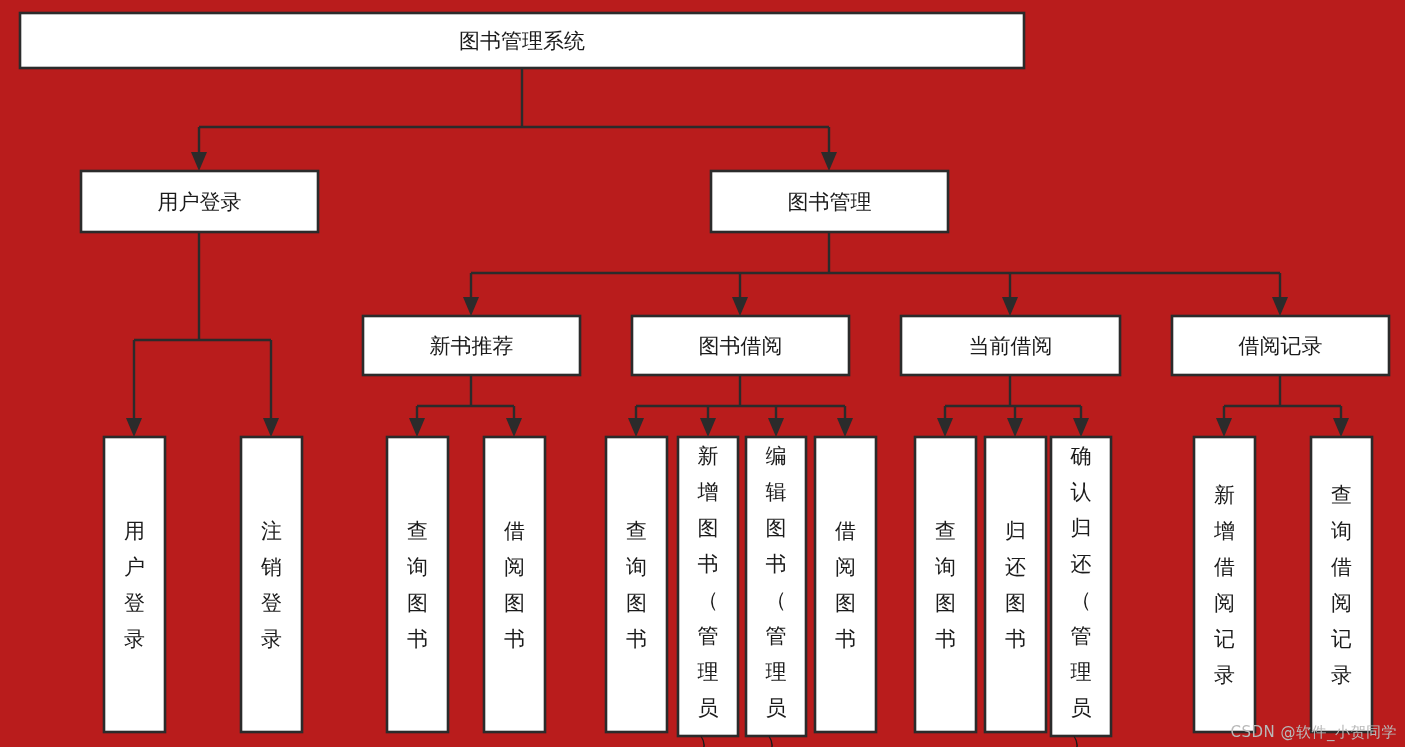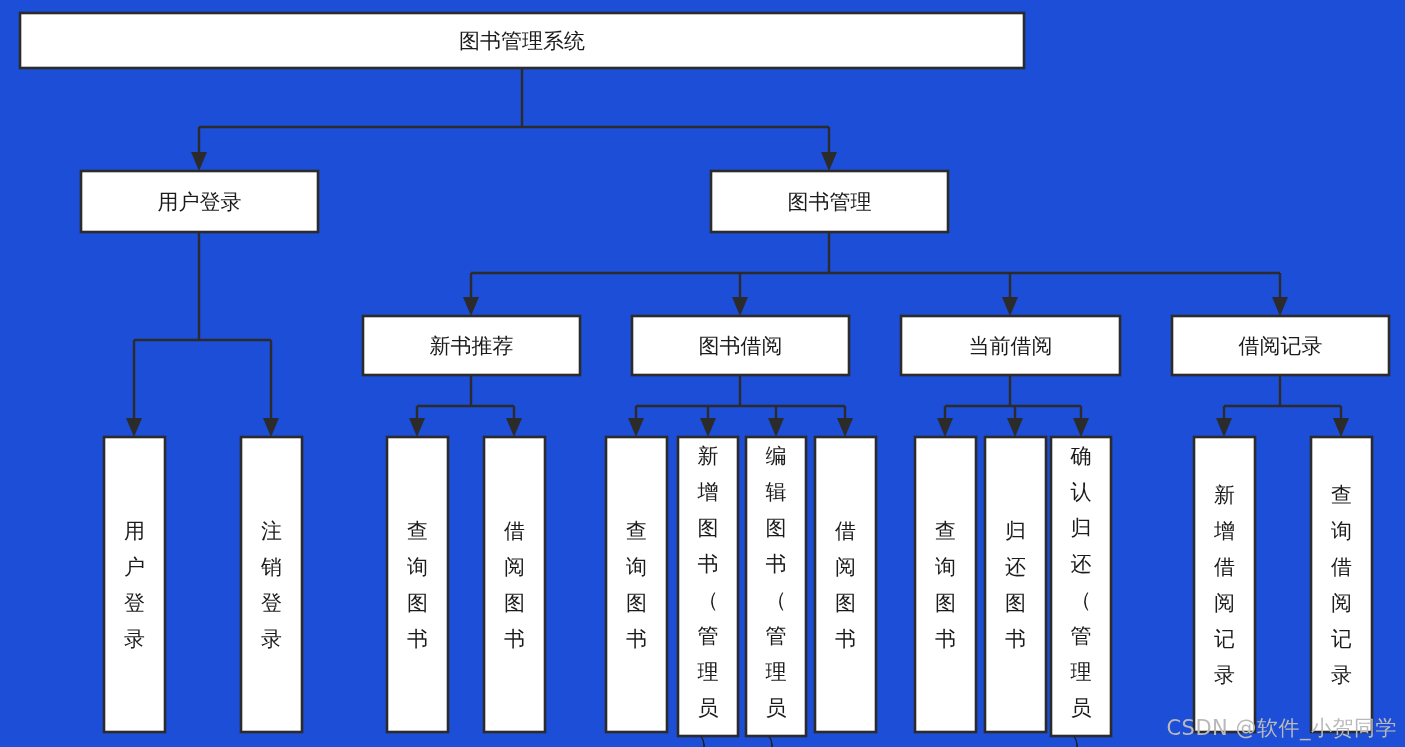--- a/index.html
+++ b/index.html
@@ -8,21 +8,21 @@
     padding: 0;
     background: #ffffff;
   }
   body {
     font-family: "DejaVu Sans", "Liberation Sans", sans-serif;
   }
   #diagram-root {
     position: relative;
     width: 1405px;
     height: 747px;
-    background: #1d4ed8;
+    background: #b91c1c;
     overflow: hidden;
   }
   svg.diagram-canvas {
     position: absolute;
     left: 0;
     top: 0;
     width: 1405px;
     height: 747px;
     display: block;
   }
@@ -51,21 +51,21 @@
   }
   .arrow-head {
     fill: #2b2b2b;
     stroke: none;
   }
   .watermark-text {
     position: absolute;
     right: 8px;
     bottom: 5px;
     font-family: "DejaVu Sans", "Liberation Sans", sans-serif;
-    font-size: 21px;
+    font-size: 15px;
     color: #b9b9b9;
     letter-spacing: 0.5px;
     white-space: nowrap;
     user-select: none;
   }
 </style>
 </head>
 <body>
 
 <div id="diagram-root">

